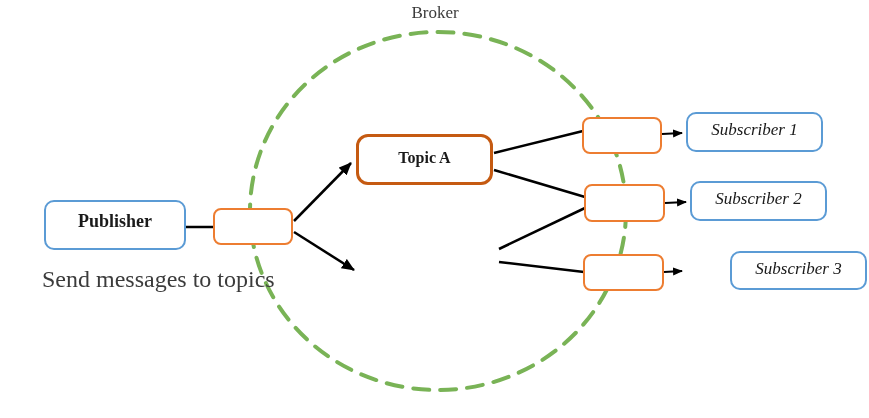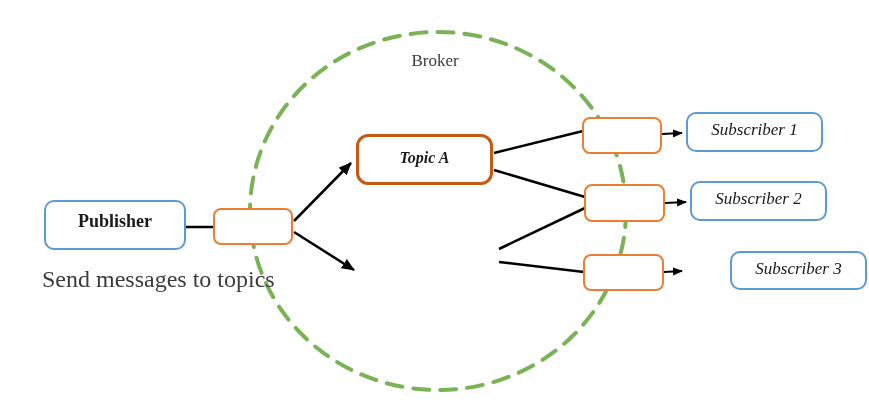--- a/index.html
+++ b/index.html
@@ -11,24 +11,24 @@
   .box {
     position:absolute; box-sizing:border-box; background:#ffffff;
     display:flex; align-items:center; justify-content:center;
     color:#1a1a1a;
     text-align:right;
   }
   .blue-box  { border:2.5px solid #5B9BD5; border-radius:10px; }
   .relay-box { border:2px  solid #ED7D31; border-radius:8px;  }
   .topic-box { border:3px  solid #C55A11; border-radius:12px; }
   .publisher-label { font-weight:bold; font-size:18px; padding-bottom:8px; }
-  .topic-label     { font-weight:bold; font-style:italic; font-size:16px; padding-bottom:4px; }
+  .topic-label     { font-weight:bold; font-size:16px; padding-bottom:4px; }
   .subscriber-label{ font-style:italic; font-size:17px; padding-bottom:4px; }
   .free-label { position:absolute; color:#3b3b3b; white-space:nowrap; }
-  .broker-label  { left:390px; top:3px;  width:90px; text-align:center; font-size:17px;margin-top:48px; }
+  .broker-label  { left:390px; top:3px;  width:90px; text-align:center; font-size:17px; }
   .caption-label { left:42px;  top:266px; font-size:24px; }
 </style>
 </head>
 <body>
 
 <div class="stage">
 
   <svg class="wires" viewBox="0 0 869 418" xmlns="http://www.w3.org/2000/svg">
     <defs>
       <marker id="arrow-lg" markerUnits="userSpaceOnUse" markerWidth="15" markerHeight="12" refX="12" refY="5.5" orient="auto">

